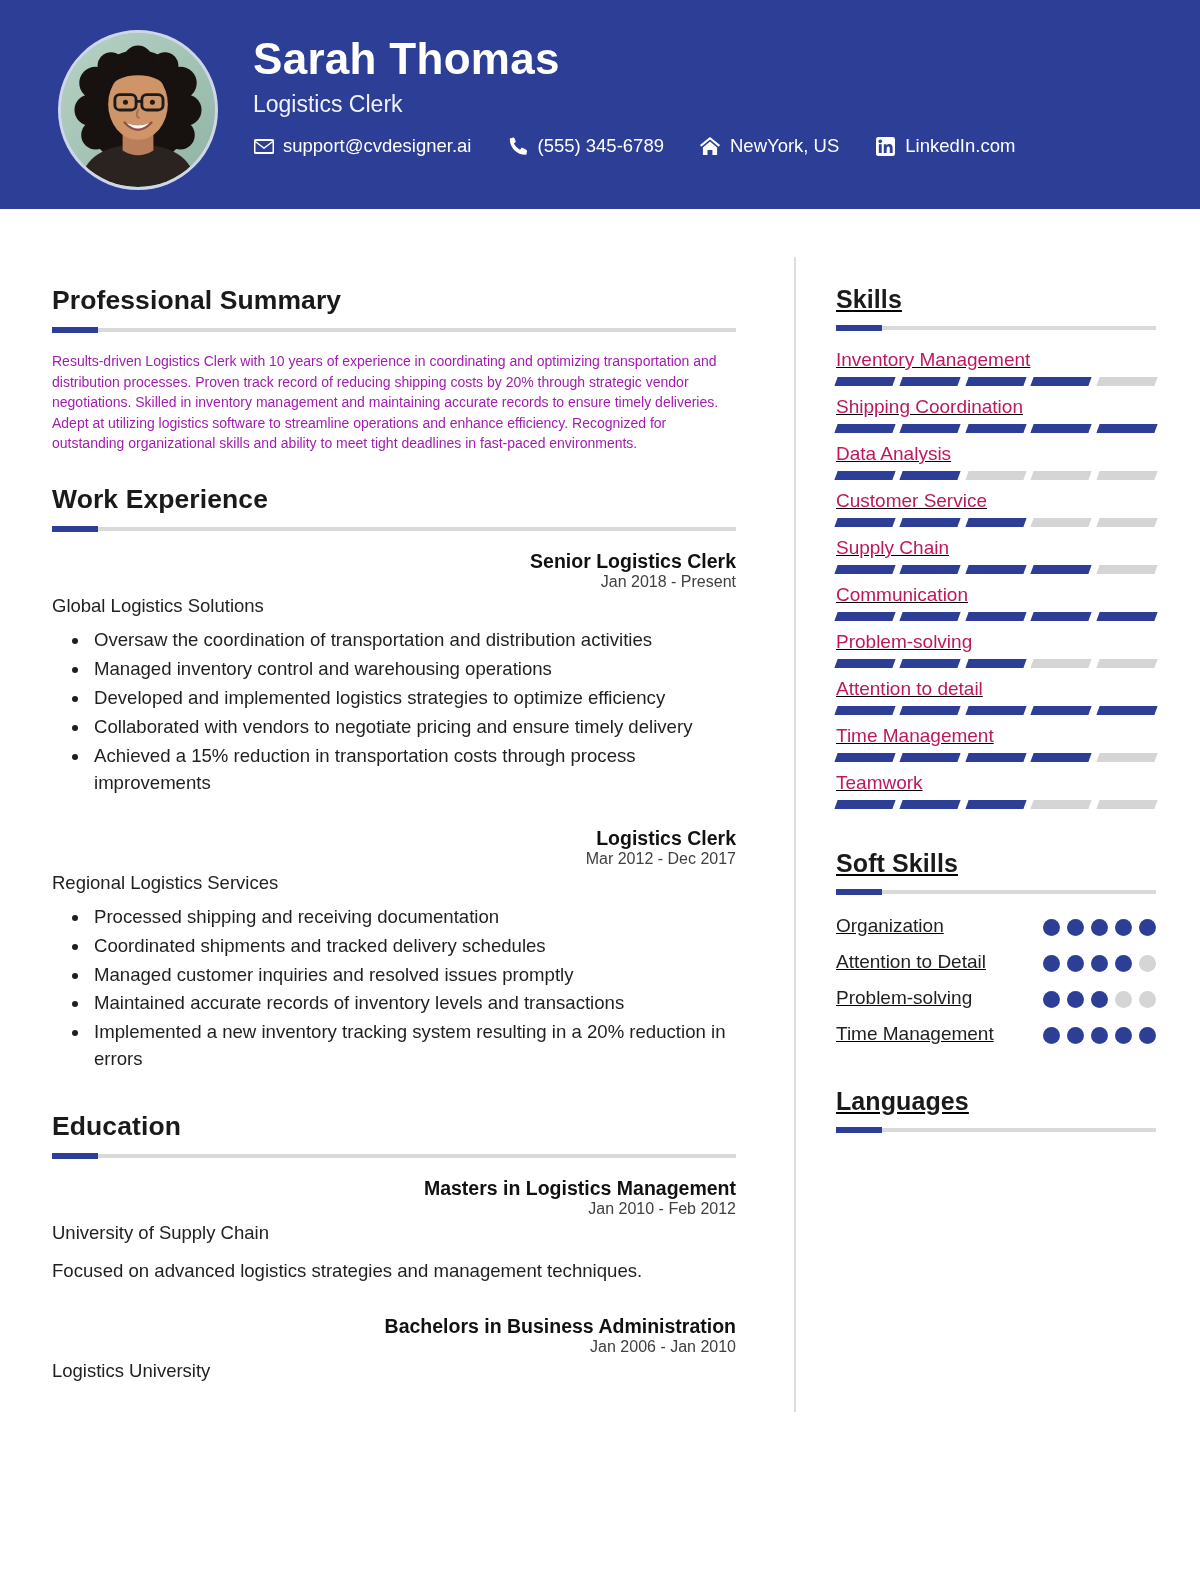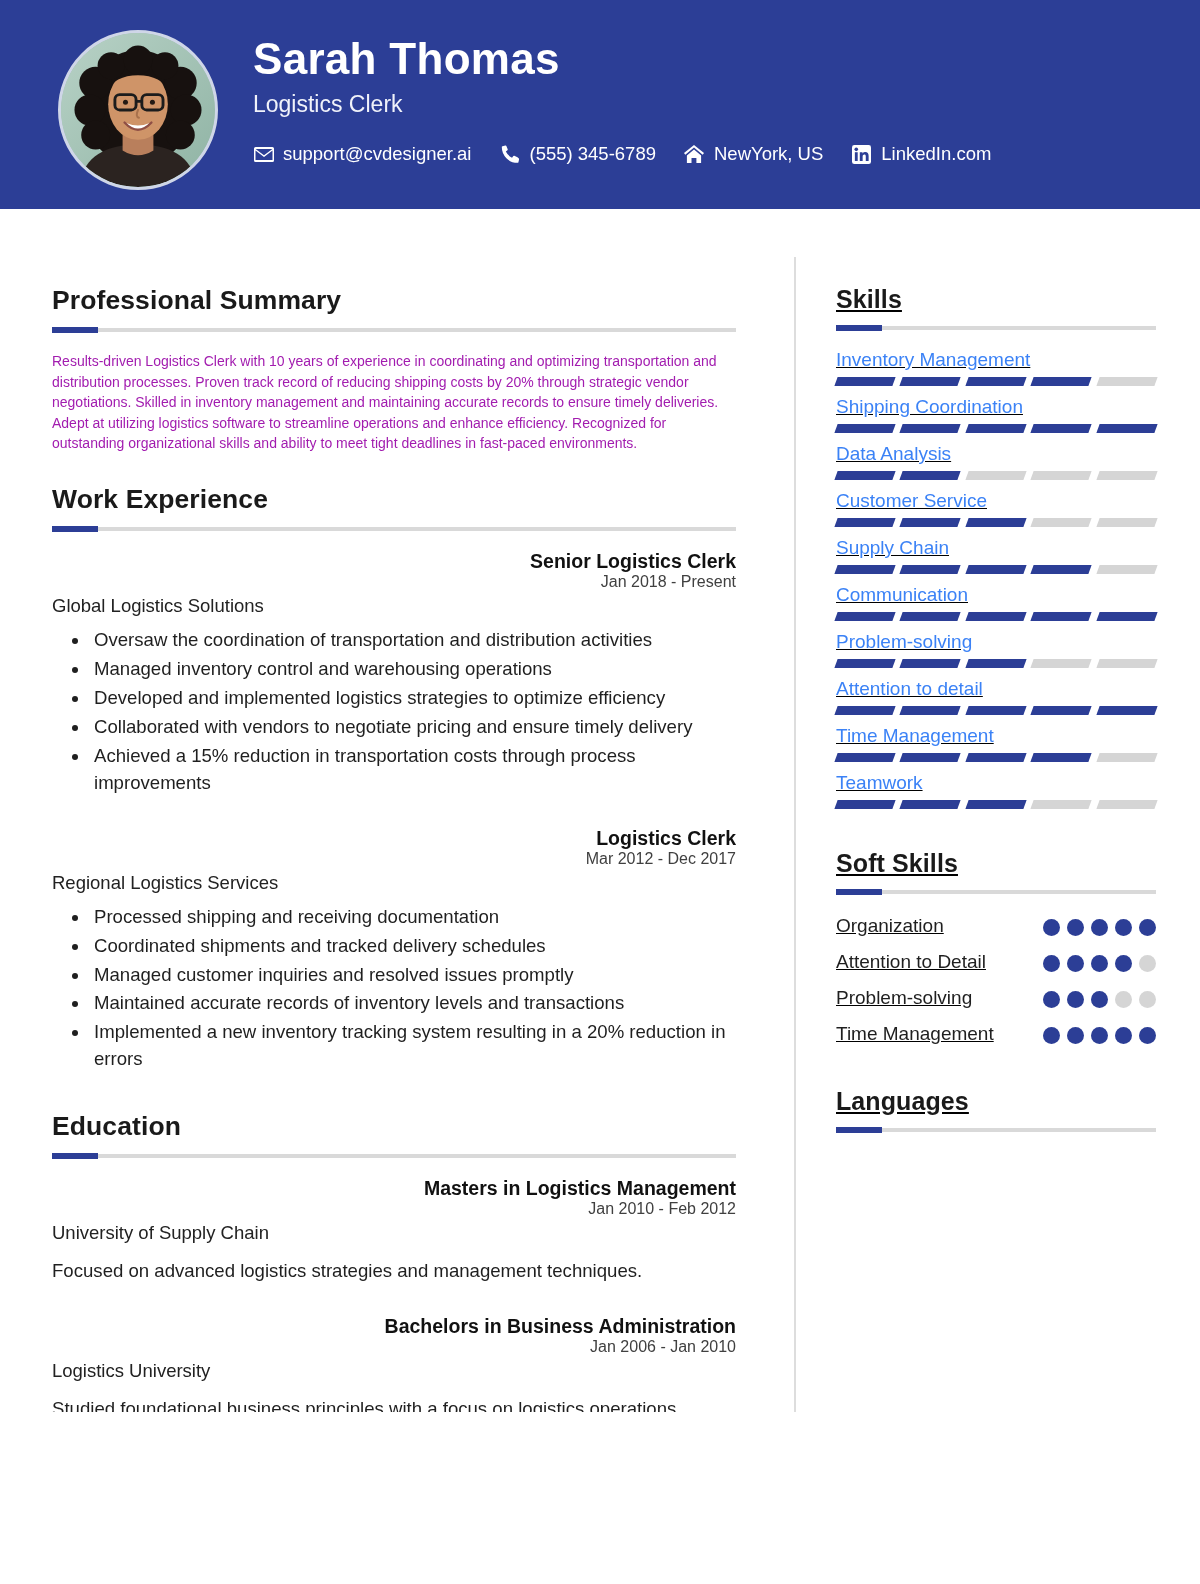--- a/index.html
+++ b/index.html
@@ -62,22 +62,22 @@
   .job-title {
     font-size: 23px;
     font-weight: normal;
     margin-top: 9px;
     color: #f0f2fa;
   }
 
   .contact-row {
     display: flex;
     align-items: center;
-    margin-top: 25px;
-    gap: 0;
+    margin-top: 17px;
+    gap: 8px;
     flex-wrap: nowrap;
   }
 
   .contact-item {
     display: flex;
     align-items: center;
     font-size: 18.5px;
     color: #ffffff;
     margin-right: 28px;
     white-space: nowrap;
@@ -198,21 +198,21 @@
     margin-bottom: 2px;
     padding-left: 4px;
   }
   .sec-gap { height: 30px; }
   .entry-gap { height: 22px; }
 
   
   .skill-item { margin-bottom: 1px; }
   .skill-name {
     font-size: 19px;
-    color: #3b82f6;
+    color: #be185d;
     margin-bottom: 6px;
   }
   .skill-bar {
     display: flex;
     gap: 7px;
     height: 9px;
     margin-bottom: 10px;
   }
   .seg {
     flex: 1 1 0;
@@ -431,21 +431,20 @@
         </div>
 
         <div class="entry-gap"></div>
 
         <div class="block">
           <div class="block-head">
             <span class="block-role">Bachelors in Business Administration</span>
             <span class="block-date">Jan 2006 - Jan 2010</span>
           </div>
           <div class="block-org">Logistics University</div>
-          <div class="block-desc">Studied foundational business principles with a focus on logistics operations.</div>
         </div>
       </section>
 
     </div>
 
     <div class="right-col">
 
       <section>
         <div class="sec-title right">Skills</div>
         <div class="sec-rule right"></div>

